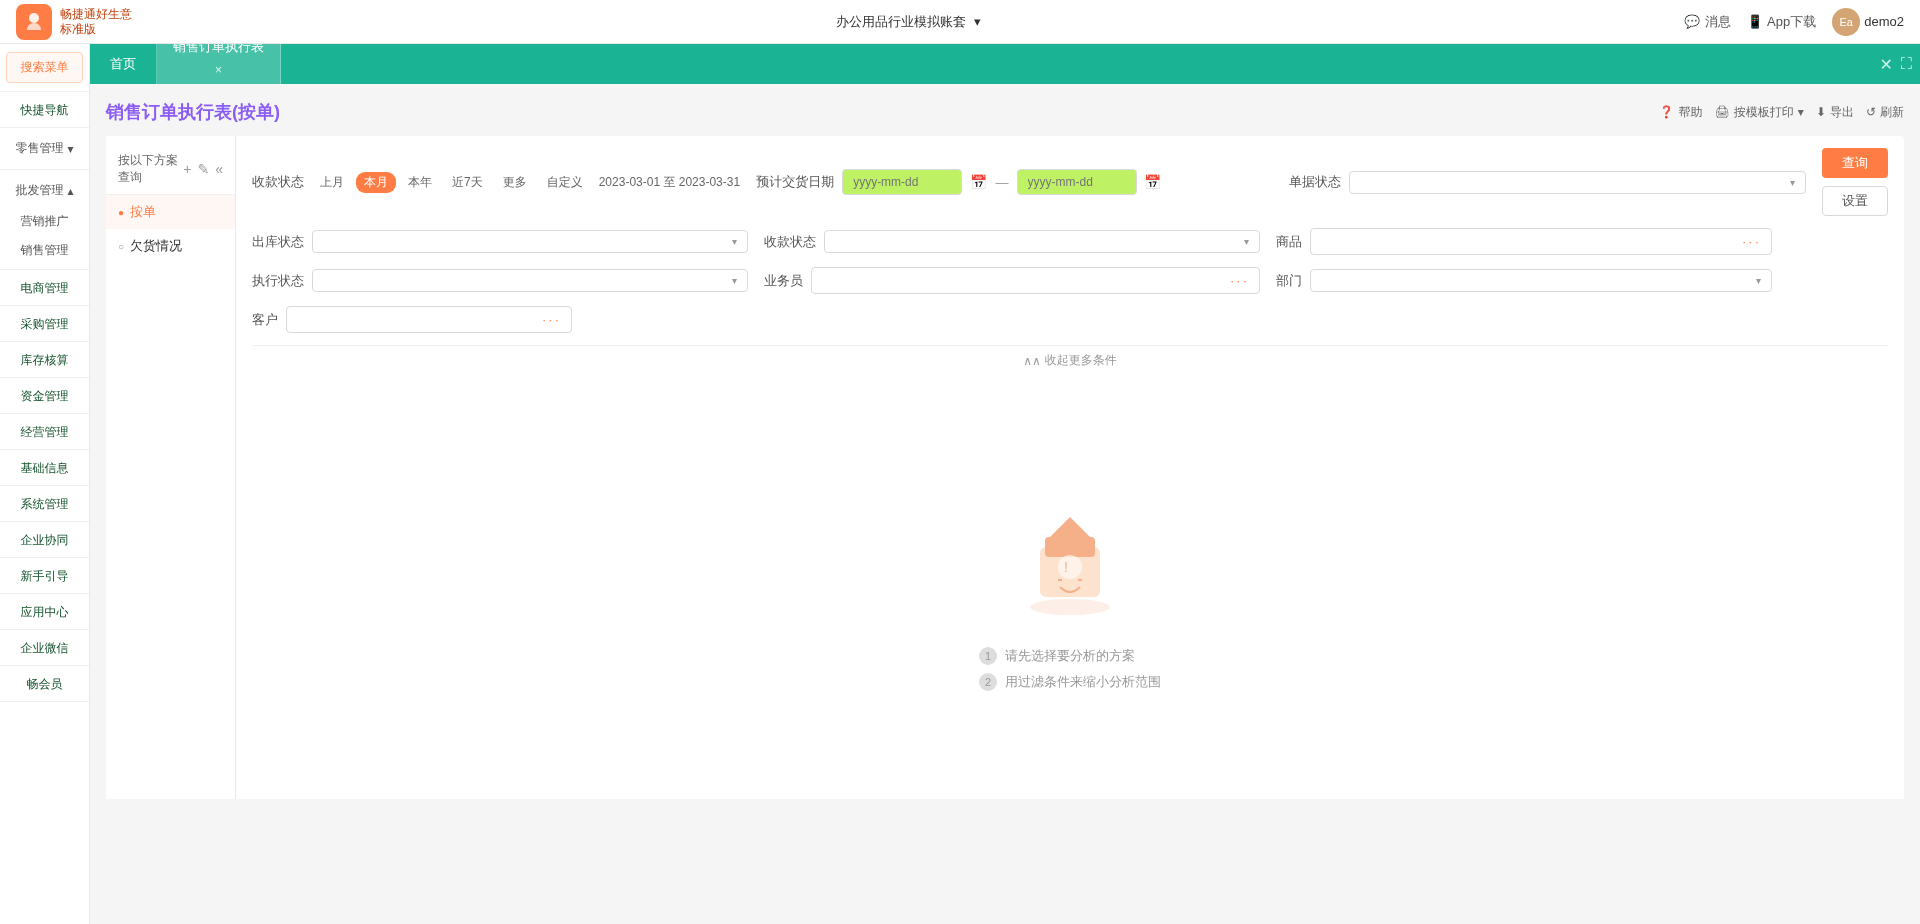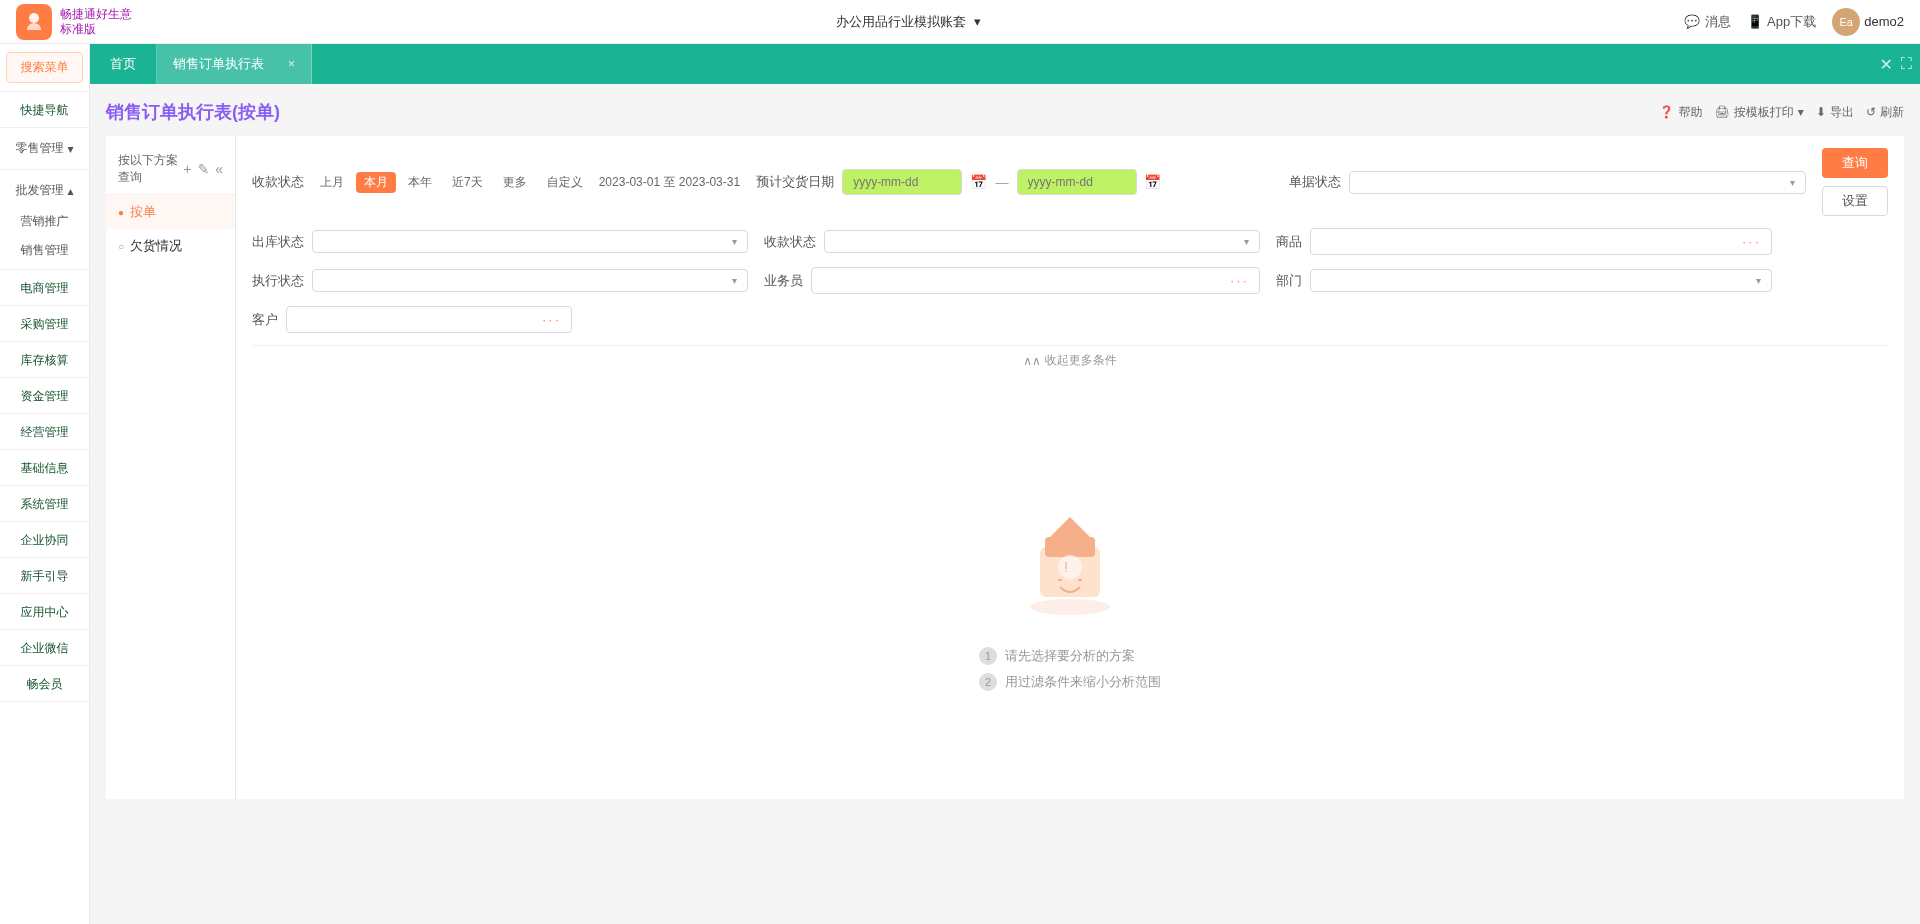--- a/index.html
+++ b/index.html
@@ -17,21 +17,21 @@
       flex-shrink: 0;
     }
     .topbar-left { display: flex; align-items: center; gap: 8px; }
     .logo-icon {
       width: 36px; height: 36px;
       background: #ff7d45;
       border-radius: 8px;
       display: flex; align-items: center; justify-content: center;
       color: white; font-size: 10px; font-weight: bold;
     }
-    .logo-text { font-size: 12px; color: #a21caf; line-height: 1.2; }
+    .logo-text { font-size: 12px; color: #c2410c; line-height: 1.2; }
     .topbar-center {
       display: flex; align-items: center; gap: 8px;
       flex: 1; justify-content: center;
     }
     .topbar-title { font-size: 13px; color: #333; }
     .topbar-dropdown { font-size: 13px; color: #333; cursor: pointer; }
     .topbar-right { display: flex; align-items: center; gap: 16px; }
     .topbar-btn { display: flex; align-items: center; gap: 4px; font-size: 13px; color: #555; cursor: pointer; }
     .avatar {
       width: 28px; height: 28px; border-radius: 50%;
@@ -98,24 +98,25 @@
       flex-shrink: 0;
     }
     .tab-home {
       padding: 0 20px; height: 40px;
       display: flex; align-items: center;
       color: #fff; font-size: 13px; cursor: pointer;
       border-right: 1px solid rgba(255,255,255,0.3);
     }
     .tab-active {
       padding: 0 16px; height: 52px;
-      display: flex; align-items: center; gap: 24px;
+      display: flex; align-items: center; gap: 8px;
       background: rgba(255,255,255,0.2);
       color: #fff; font-size: 13px; cursor: pointer;
       border-right: 1px solid rgba(255,255,255,0.3);
+      flex-direction: column;
     }
     .tab-close {
       font-size: 12px; color: rgba(255,255,255,0.8);
       cursor: pointer; line-height: 1;
     }
     .tab-bar-right {
       margin-left: auto;
       display: flex; align-items: center; gap: 8px;
       padding-right: 8px;
     }
@@ -153,21 +154,21 @@
       display: flex; align-items: center; gap: 8px;
       flex: 1;
     }
     .filter-label { font-size: 13px; color: #555; white-space: nowrap; }
     .date-tabs { display: flex; gap: 4px; align-items: center; }
     .date-tab {
       padding: 2px 8px; font-size: 12px; cursor: pointer;
       color: #666; border-radius: 3px;
     }
     .date-tab.active {
-      background: #ff7d45; color: #fff; border-radius: 4px;
+      background: #ff7d45; color: #fff; border-radius: 9px;
     }
     .date-range-text { font-size: 12px; color: #666; }
     .filter-input {
       flex: 1; padding: 5px 10px;
       border: 1px solid #d9d9d9; border-radius: 4px;
       font-size: 12px; color: #333; outline: none;
       background: #bef264;
     }
     .filter-select {
       flex: 1; padding: 5px 10px;

